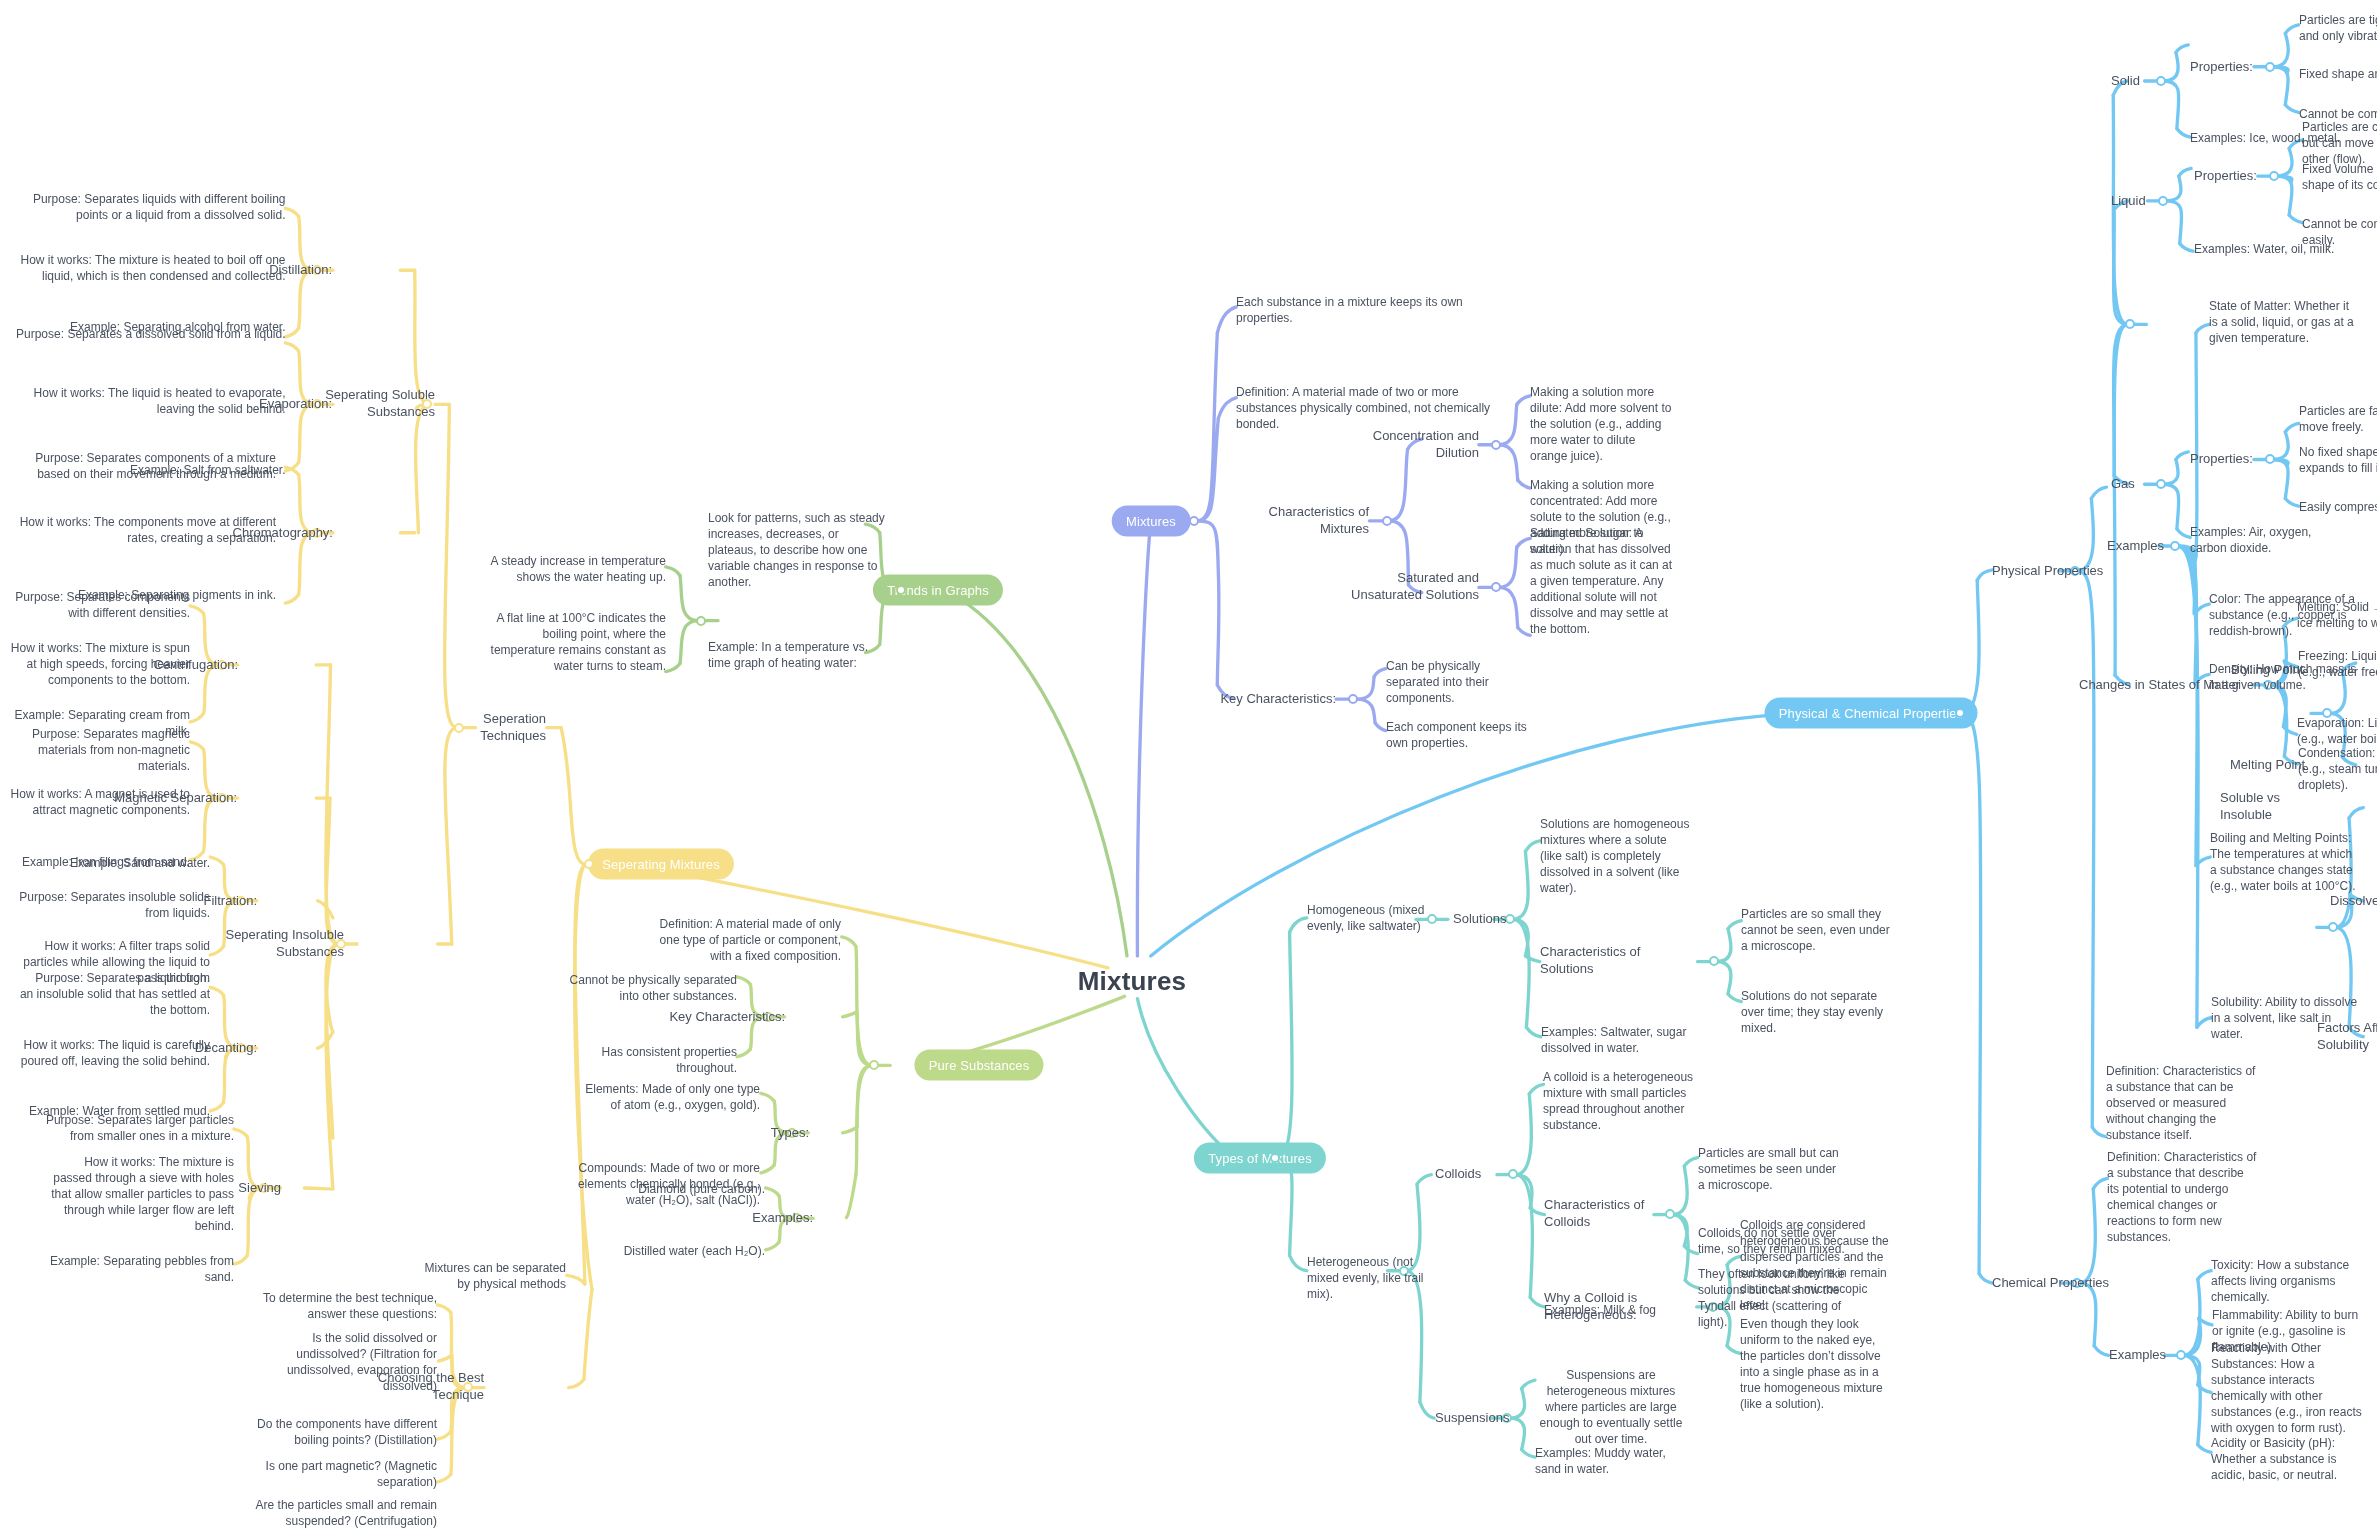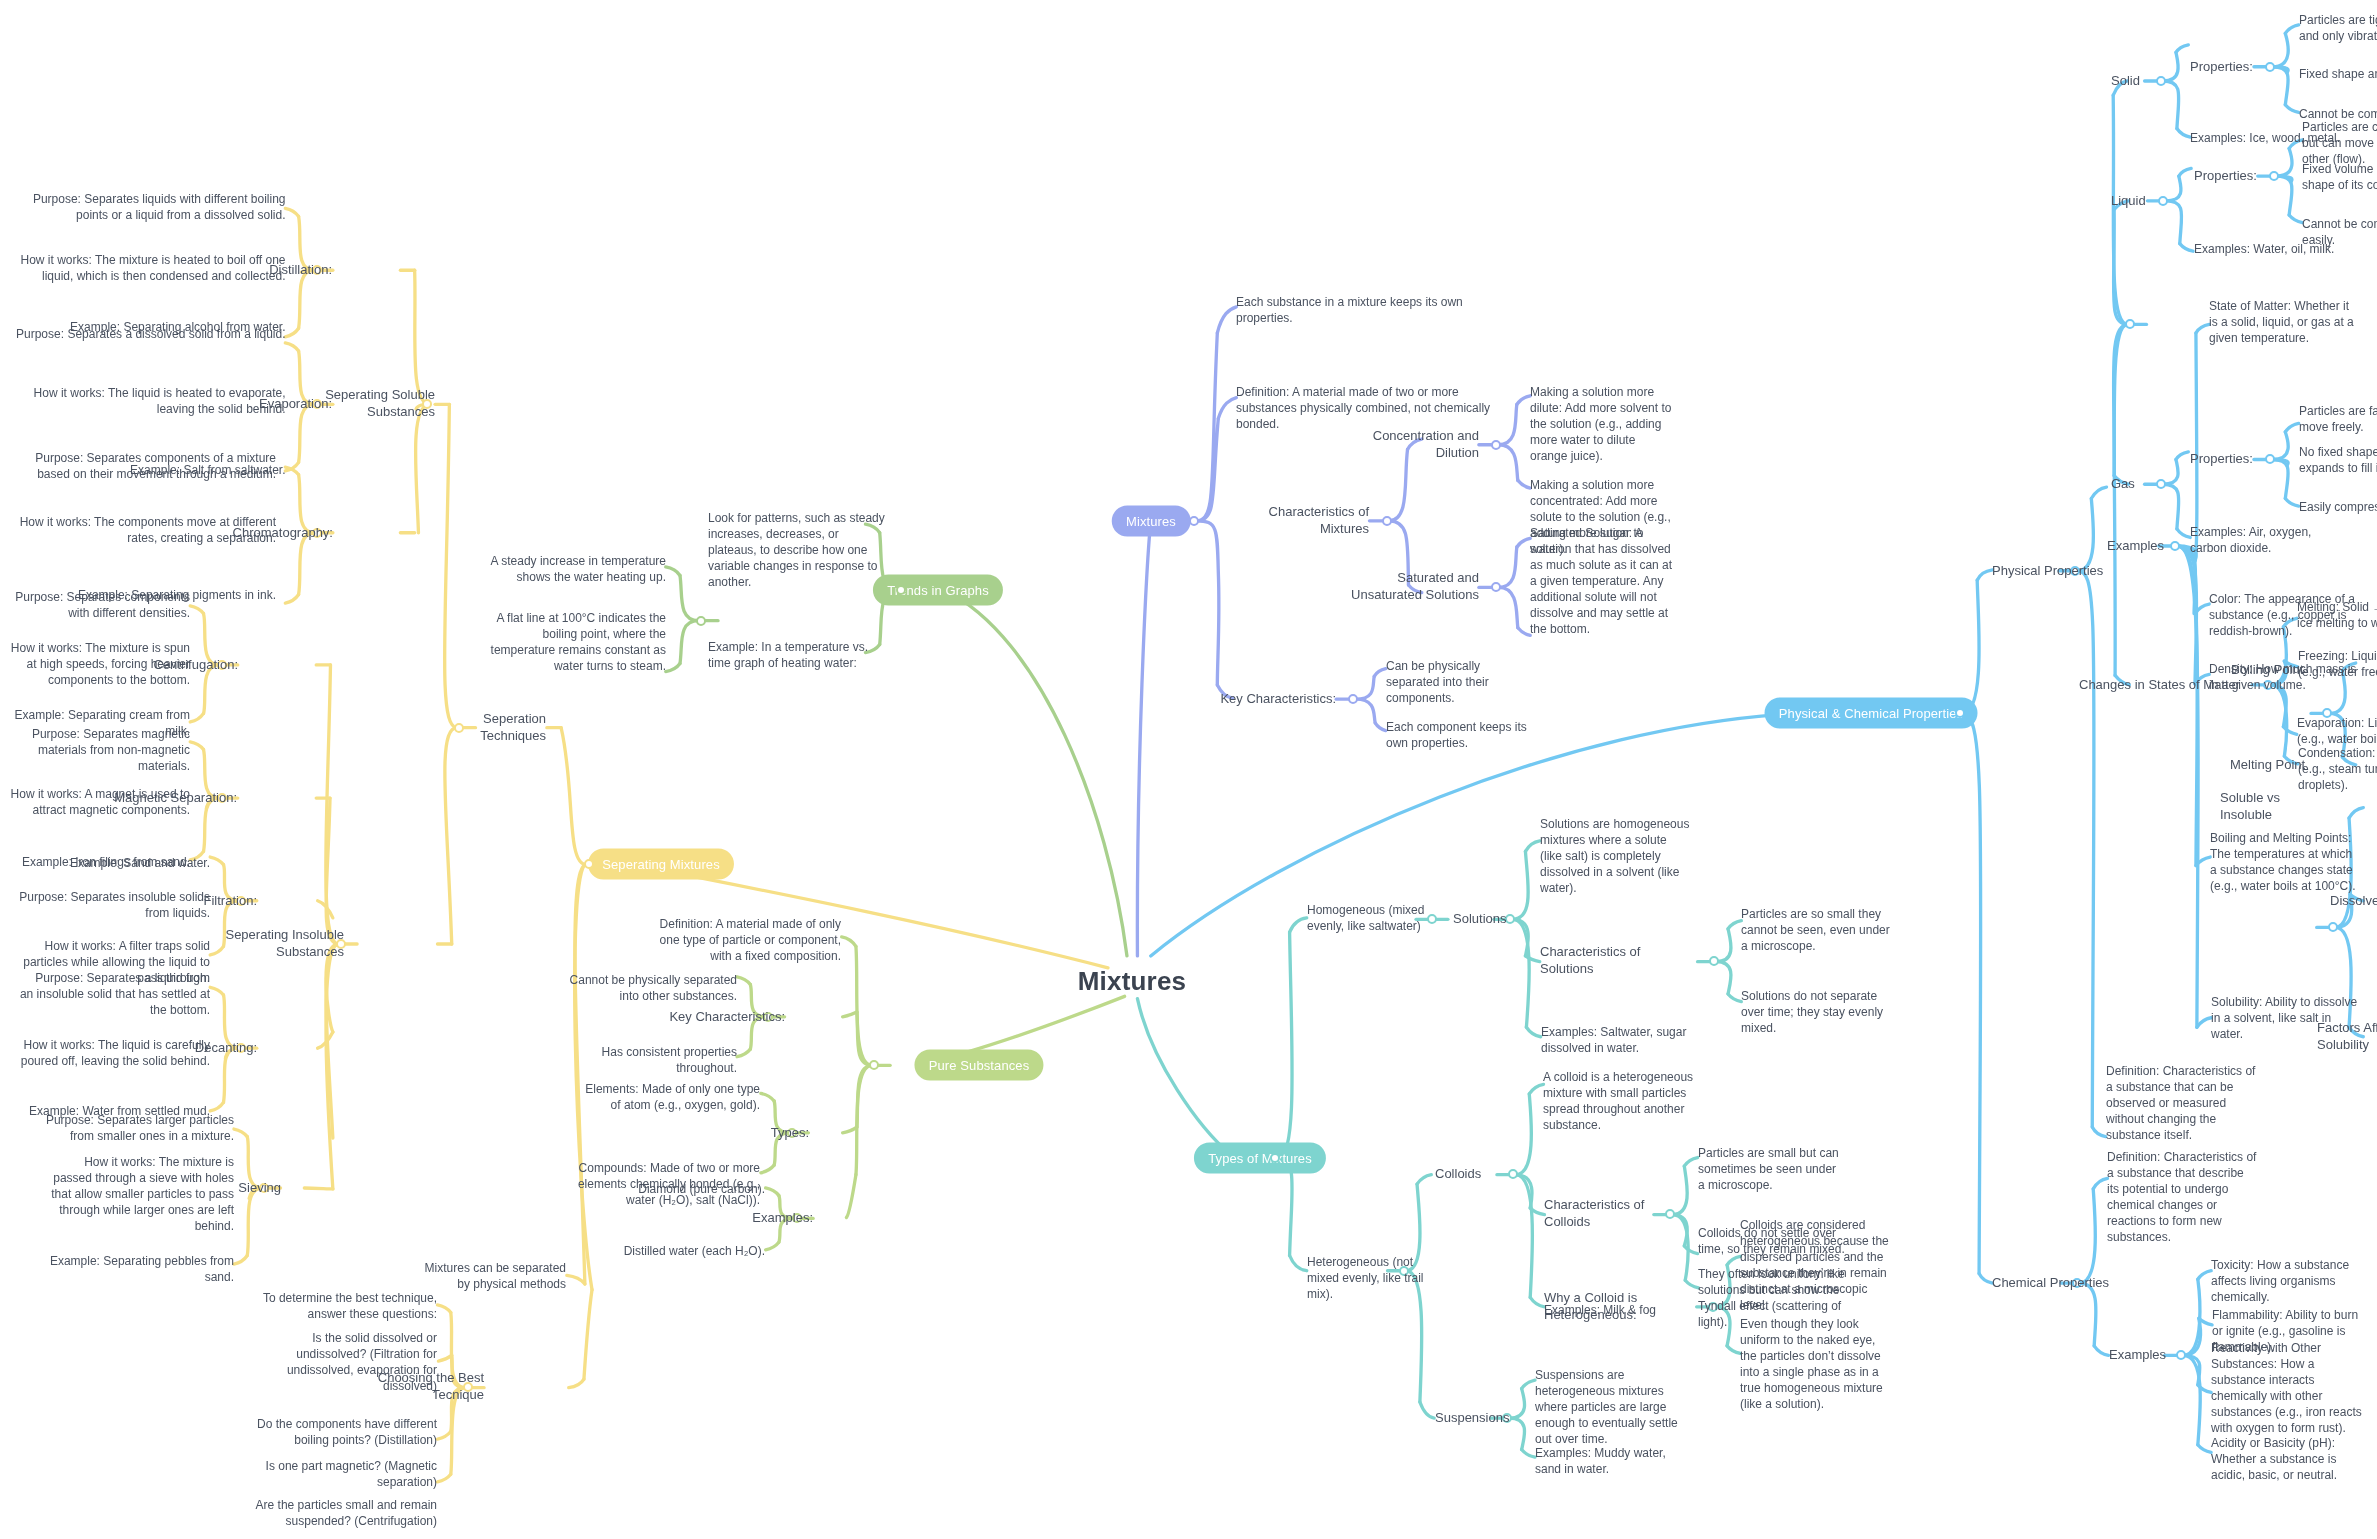--- a/index.html
+++ b/index.html
@@ -521,21 +521,21 @@
   <div class="tx r" style="left:19px;top:890px;width:191px;">Purpose: Separates insoluble solids from liquids.</div>
   <div class="tx r" style="left:19px;top:939px;width:191px;">How it works: A filter traps solid particles while allowing the liquid to pass through.</div>
 
   <div class="lbl r" style="left:143px;top:1048px;width:114px;">Decanting:</div>
   <div class="tx r" style="left:19px;top:971px;width:191px;">Purpose: Separates a liquid from an insoluble solid that has settled at the bottom.</div>
   <div class="tx r" style="left:19px;top:1038px;width:191px;">How it works: The liquid is carefully poured off, leaving the solid behind.</div>
   <div class="tx r" style="left:19px;top:1104px;width:191px;">Example: Water from settled mud.</div>
 
   <div class="lbl r" style="left:181px;top:1188px;width:100px;">Sieving</div>
   <div class="tx r" style="left:43px;top:1113px;width:191px;">Purpose: Separates larger particles from smaller ones in a mixture.</div>
-  <div class="tx r" style="left:43px;top:1155px;width:191px;">How it works: The mixture is passed through a sieve with holes that allow smaller particles to pass through while larger ones are left behind.</div>
+  <div class="tx r" style="left:43px;top:1155px;width:191px;">How it works: The mixture is passed through a sieve with holes that allow smaller particles to pass through while larger flow are left behind.</div>
   <div class="tx r" style="left:43px;top:1254px;width:191px;">Example: Separating pebbles from sand.</div>
 
   <div class="tx r" style="left:418px;top:1261px;width:148px;">Mixtures can be separated by physical methods</div>
   <div class="lbl r" style="left:361px;top:1387px;width:123px;">Choosing the Best Tecnique</div>
   <div class="tx r" style="left:247px;top:1291px;width:190px;">To determine the best technique, answer these questions:</div>
   <div class="tx r" style="left:247px;top:1331px;width:190px;">Is the solid dissolved or undissolved? (Filtration for undissolved, evaporation for dissolved)</div>
   <div class="tx r" style="left:247px;top:1417px;width:190px;">Do the components have different boiling points? (Distillation)</div>
   <div class="tx r" style="left:247px;top:1459px;width:190px;">Is one part magnetic? (Magnetic separation)</div>
   <div class="tx r" style="left:247px;top:1498px;width:190px;">Are the particles small and remain suspended? (Centrifugation)</div>
 
@@ -564,21 +564,21 @@
   <div class="lbl" style="left:1544px;top:1214px;width:128px;">Characteristics of Colloids</div>
   <div class="tx" style="left:1698px;top:1146px;width:147px;">Particles are small but can sometimes be seen under a microscope.</div>
   <div class="tx" style="left:1698px;top:1226px;width:147px;">Colloids do not settle over time, so they remain mixed.</div>
   <div class="tx" style="left:1698px;top:1267px;width:147px;">They often look uniform like solutions but can show the Tyndall effect (scattering of light).</div>
   <div class="tx" style="left:1544px;top:1303px;width:152px;">Examples: Milk &amp; fog</div>
 
   <div class="lbl" style="left:1544px;top:1307px;width:166px;">Why a Colloid is Heterogeneous:</div>
   <div class="tx" style="left:1740px;top:1218px;width:151px;">Colloids are considered heterogeneous because the dispersed particles and the substance they’re in remain distinct at a microscopic level.</div>
   <div class="tx" style="left:1740px;top:1317px;width:151px;">Even though they look uniform to the naked eye, the particles don’t dissolve into a single phase as in a true homogeneous mixture (like a solution).</div>
   <div class="lbl" style="left:1435px;top:1418px;width:76px;">Suspensions</div>
-  <div class="tx" style="left:1535px;top:1368px;width:152px;">Suspensions are heterogeneous mixtures where particles are large enough to eventually settle out over time.</div>
+  <div class="tx" style="left:1535px;top:1368px;width:152px;text-align:center;">Suspensions are heterogeneous mixtures where particles are large enough to eventually settle out over time.</div>
   <div class="tx" style="left:1535px;top:1446px;width:152px;">Examples: Muddy water, sand in water.</div>
 
   <div class="lbl" style="left:1992px;top:571px;width:124px;">Physical Properties</div>
   <div class="tx" style="left:2106px;top:1064px;width:152px;">Definition: Characteristics of a substance that can be observed or measured without changing the substance itself.</div>
   <div class="lbl" style="left:2107px;top:546px;width:67px;">Examples</div>
 
   <div class="tx" style="left:2209px;top:592px;width:157px;">Color: The appearance of a substance (e.g., copper is reddish-brown).</div>
   <div class="tx" style="left:2209px;top:662px;width:157px;">Density: How much mass is in a given volume.</div>
   <div class="tx" style="left:2210px;top:831px;width:150px;">Boiling and Melting Points: The temperatures at which a substance changes state (e.g., water boils at 100°C).</div>
   <div class="lbl" style="left:2231px;top:670px;width:95px;">Boiling Point</div>

